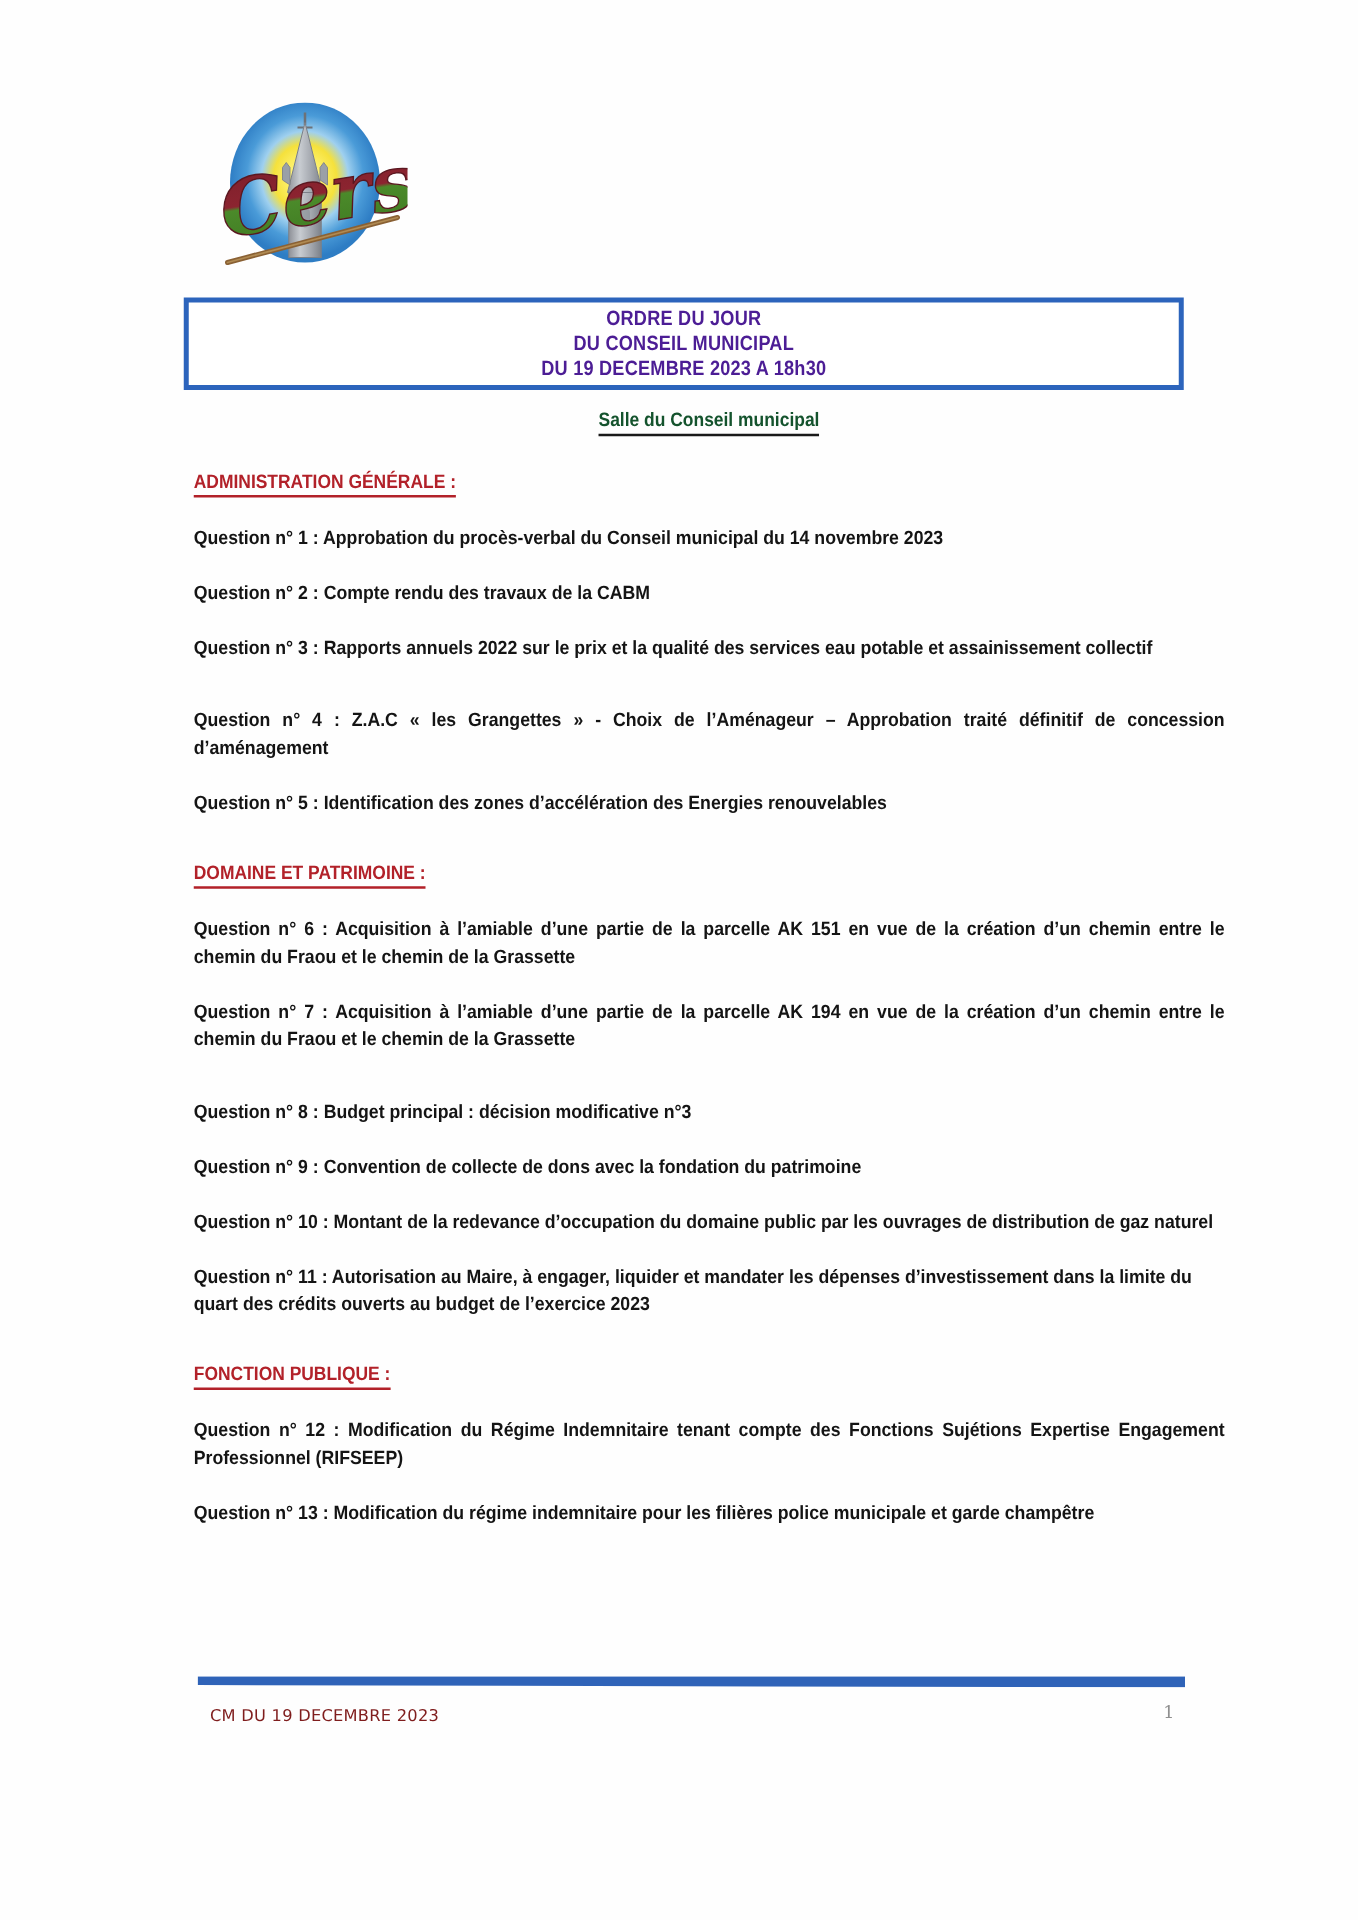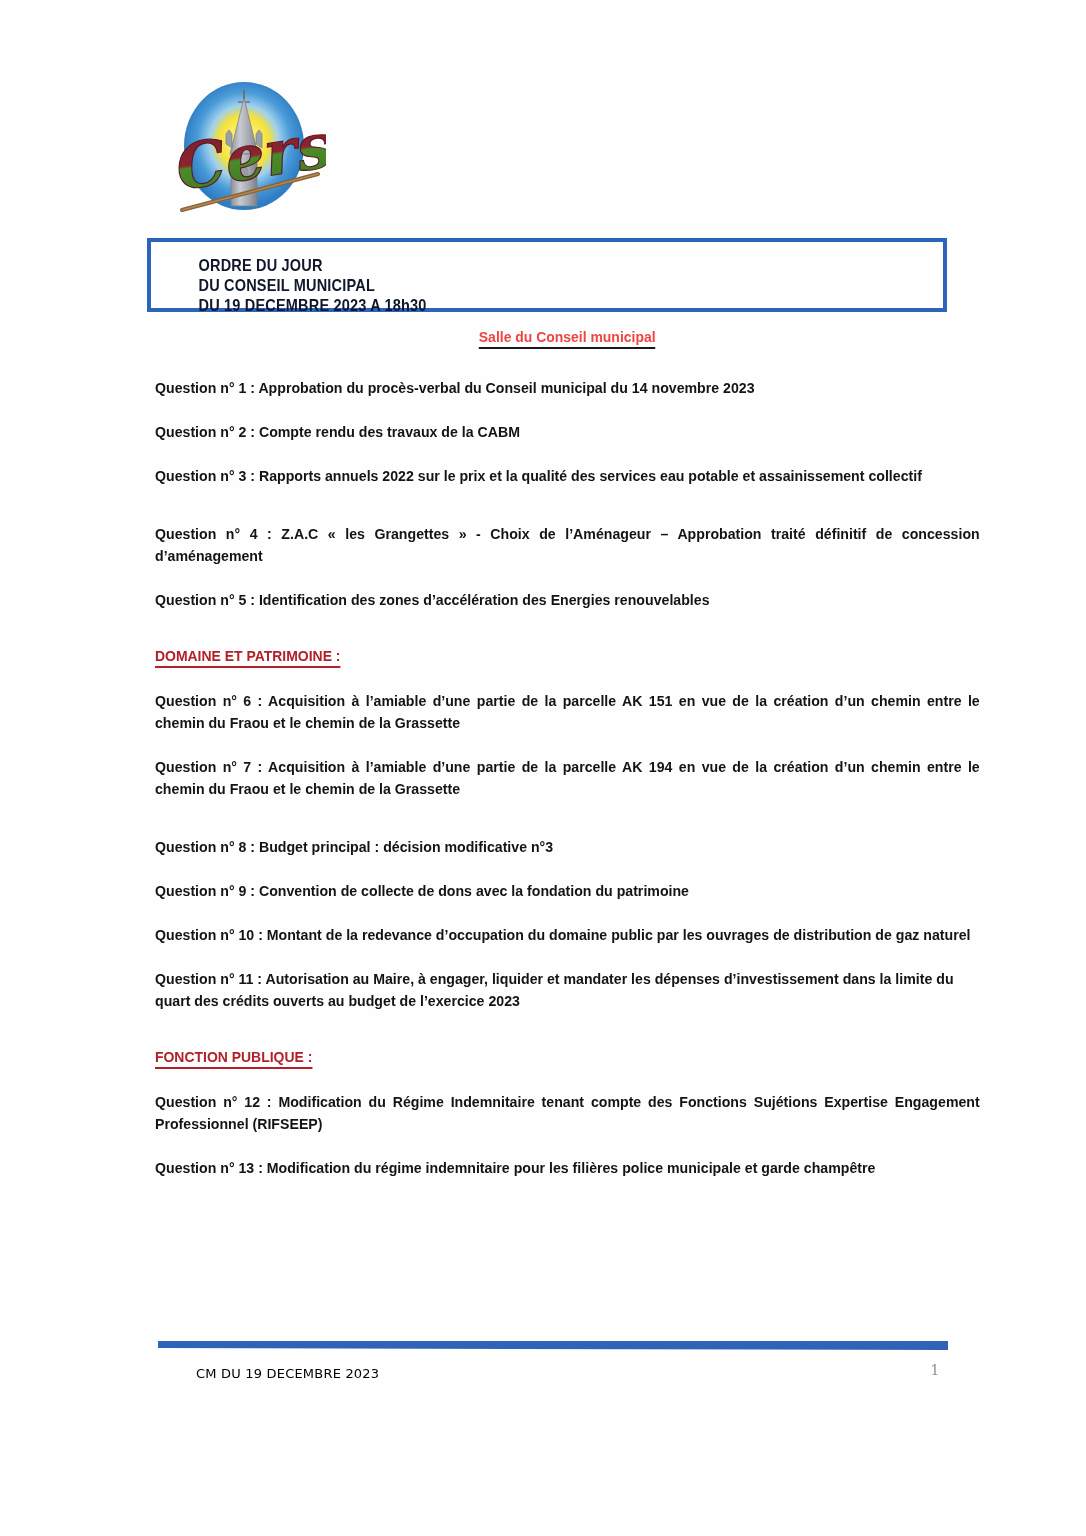--- a/index.html
+++ b/index.html
@@ -40,43 +40,43 @@
     height: 74px;
     border: 4px solid #2c64bc;
     box-sizing: border-box;
     background: #ffffff;
   }
   .title-box-inner {
     position: absolute;
     left: 0; right: 0;
     top: 50%;
     transform: translateY(-50%);
-    color: #0f172a;
+    text-align: center;
+    color: #4c1d95;
     font-weight: bold;
     font-size: 16.5px;
     line-height: 20px;
     letter-spacing: 0.2px;
     transform-origin: center;
-    margin-top: 10px;
   }
   .title-line { display: block; transform: scaleX(0.88); }
 
   
   .content {
     position: absolute;
     left: 155px;
     top: 328px;
     width: 824px;
   }
 
   .venue {
     text-align: center;
     font-weight: bold;
     font-size: 15.5px;
-    color: #ef4444;
+    color: #14532d;
     margin-bottom: 28px;
   }
   .venue span {
     display: inline-block;
     border-bottom: 2px solid #1a1a1a;
     padding-bottom: 1px;
     transform: scaleX(0.9);
   }
 
   .section { margin-bottom: 0; }
@@ -121,23 +121,22 @@
     height: 9px;
     background: #2f63b8;
     clip-path: polygon(0 0, 100% 0, 100% 100%, 0 78%);
   }
   .footer-text {
     position: absolute;
     left: 168px;
     top: 1366px;
     font-family: "DejaVu Sans", "Liberation Sans", sans-serif;
     font-size: 13px;
-    color: #000000;
+    color: #7f1d1d;
     letter-spacing: 0.2px;
-    margin-left: 28px;
   }
   .footer-page {
     position: absolute;
     left: 920px;
     top: 1362px;
     width: 30px;
     text-align: center;
     font-family: "DejaVu Serif", "Liberation Serif", serif;
     font-size: 14px;
     color: #8f8f8f;
@@ -205,20 +204,23 @@
     </div>
   </div>
 
   <div class="content">
 
     <div class="venue">
       <span>Salle du Conseil municipal</span>
     </div>
 
     <div class="section">
+      <div class="section-heading">
+        <span>ADMINISTRATION GÉNÉRALE :</span>
+      </div>
       <p class="item single">Question n° 1 : Approbation du procès-verbal du Conseil municipal du 14 novembre 2023</p>
       <p class="item single">Question n° 2 : Compte rendu des travaux de la CABM</p>
       <p class="item">Question n° 3 : Rapports annuels 2022 sur le prix et la qualité des services eau potable et assainissement collectif</p>
     </div>
     <div class="section-gap"></div>
 
     <div class="section">
       <p class="item">Question n° 4 : Z.A.C « les Grangettes » - Choix de l’Aménageur – Approbation traité définitif de concession d’aménagement</p>
       <p class="item single">Question n° 5 : Identification des zones d’accélération des Energies renouvelables</p>
     </div>

